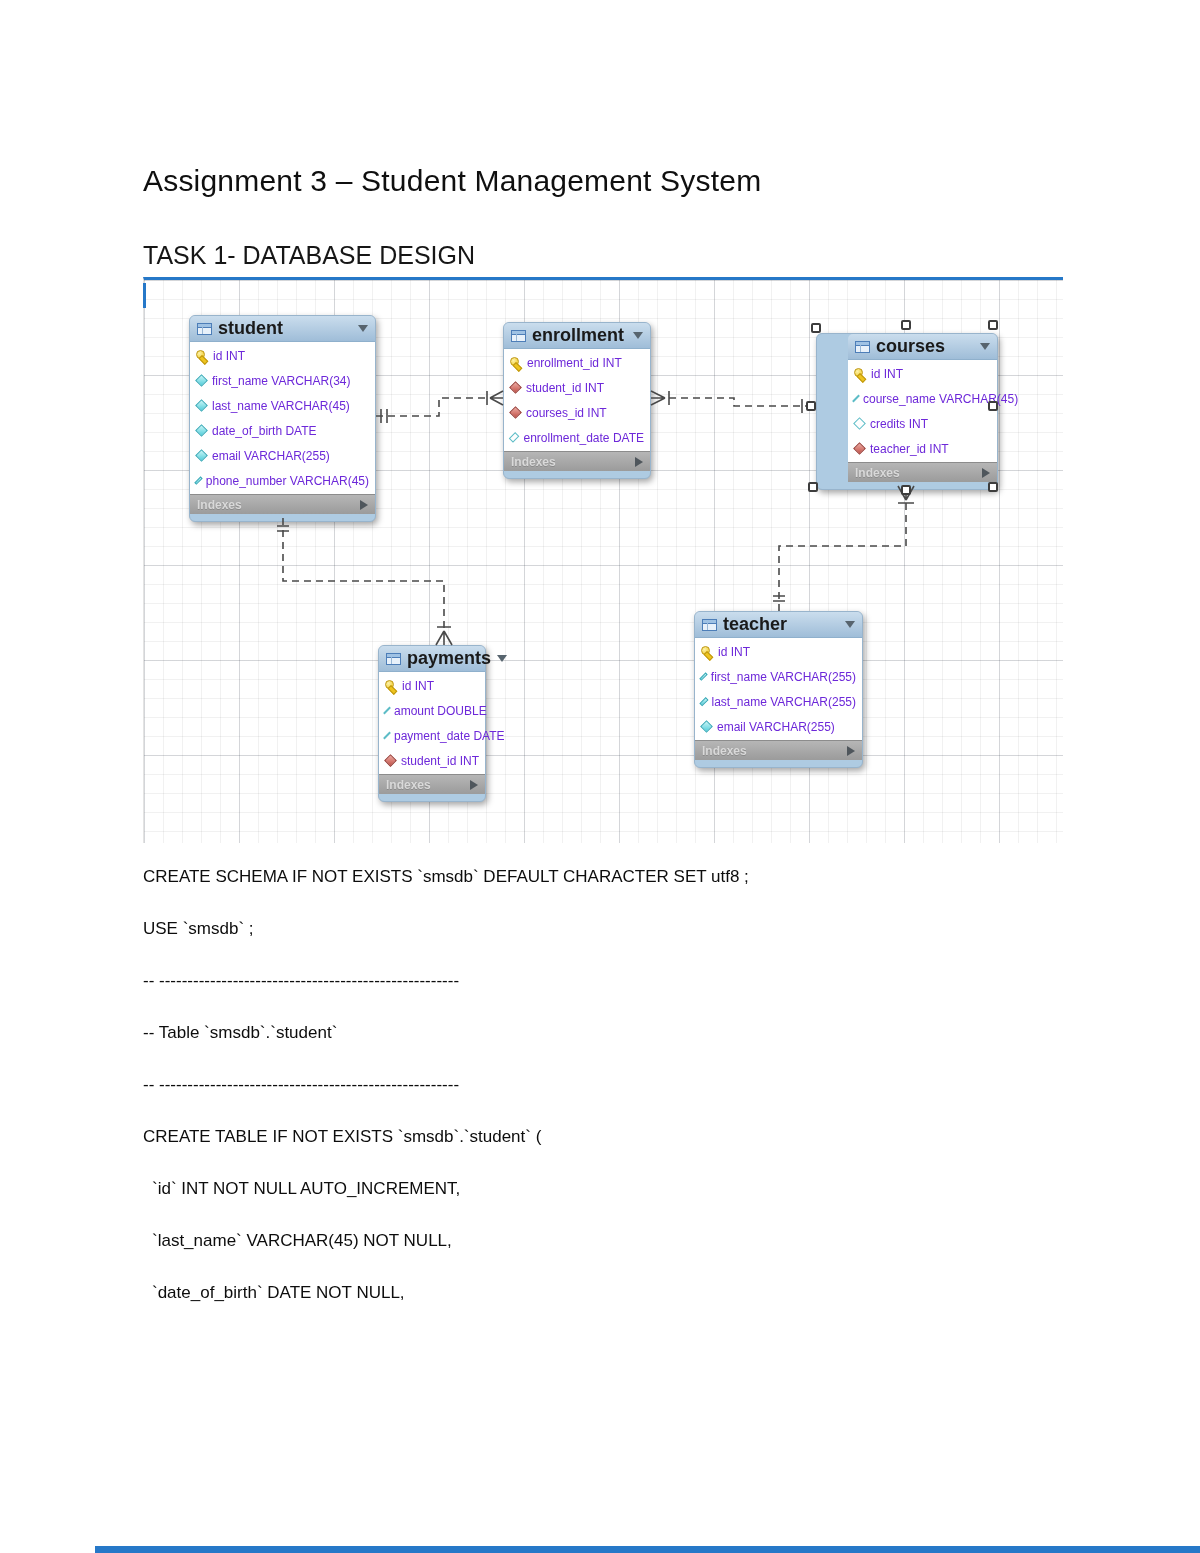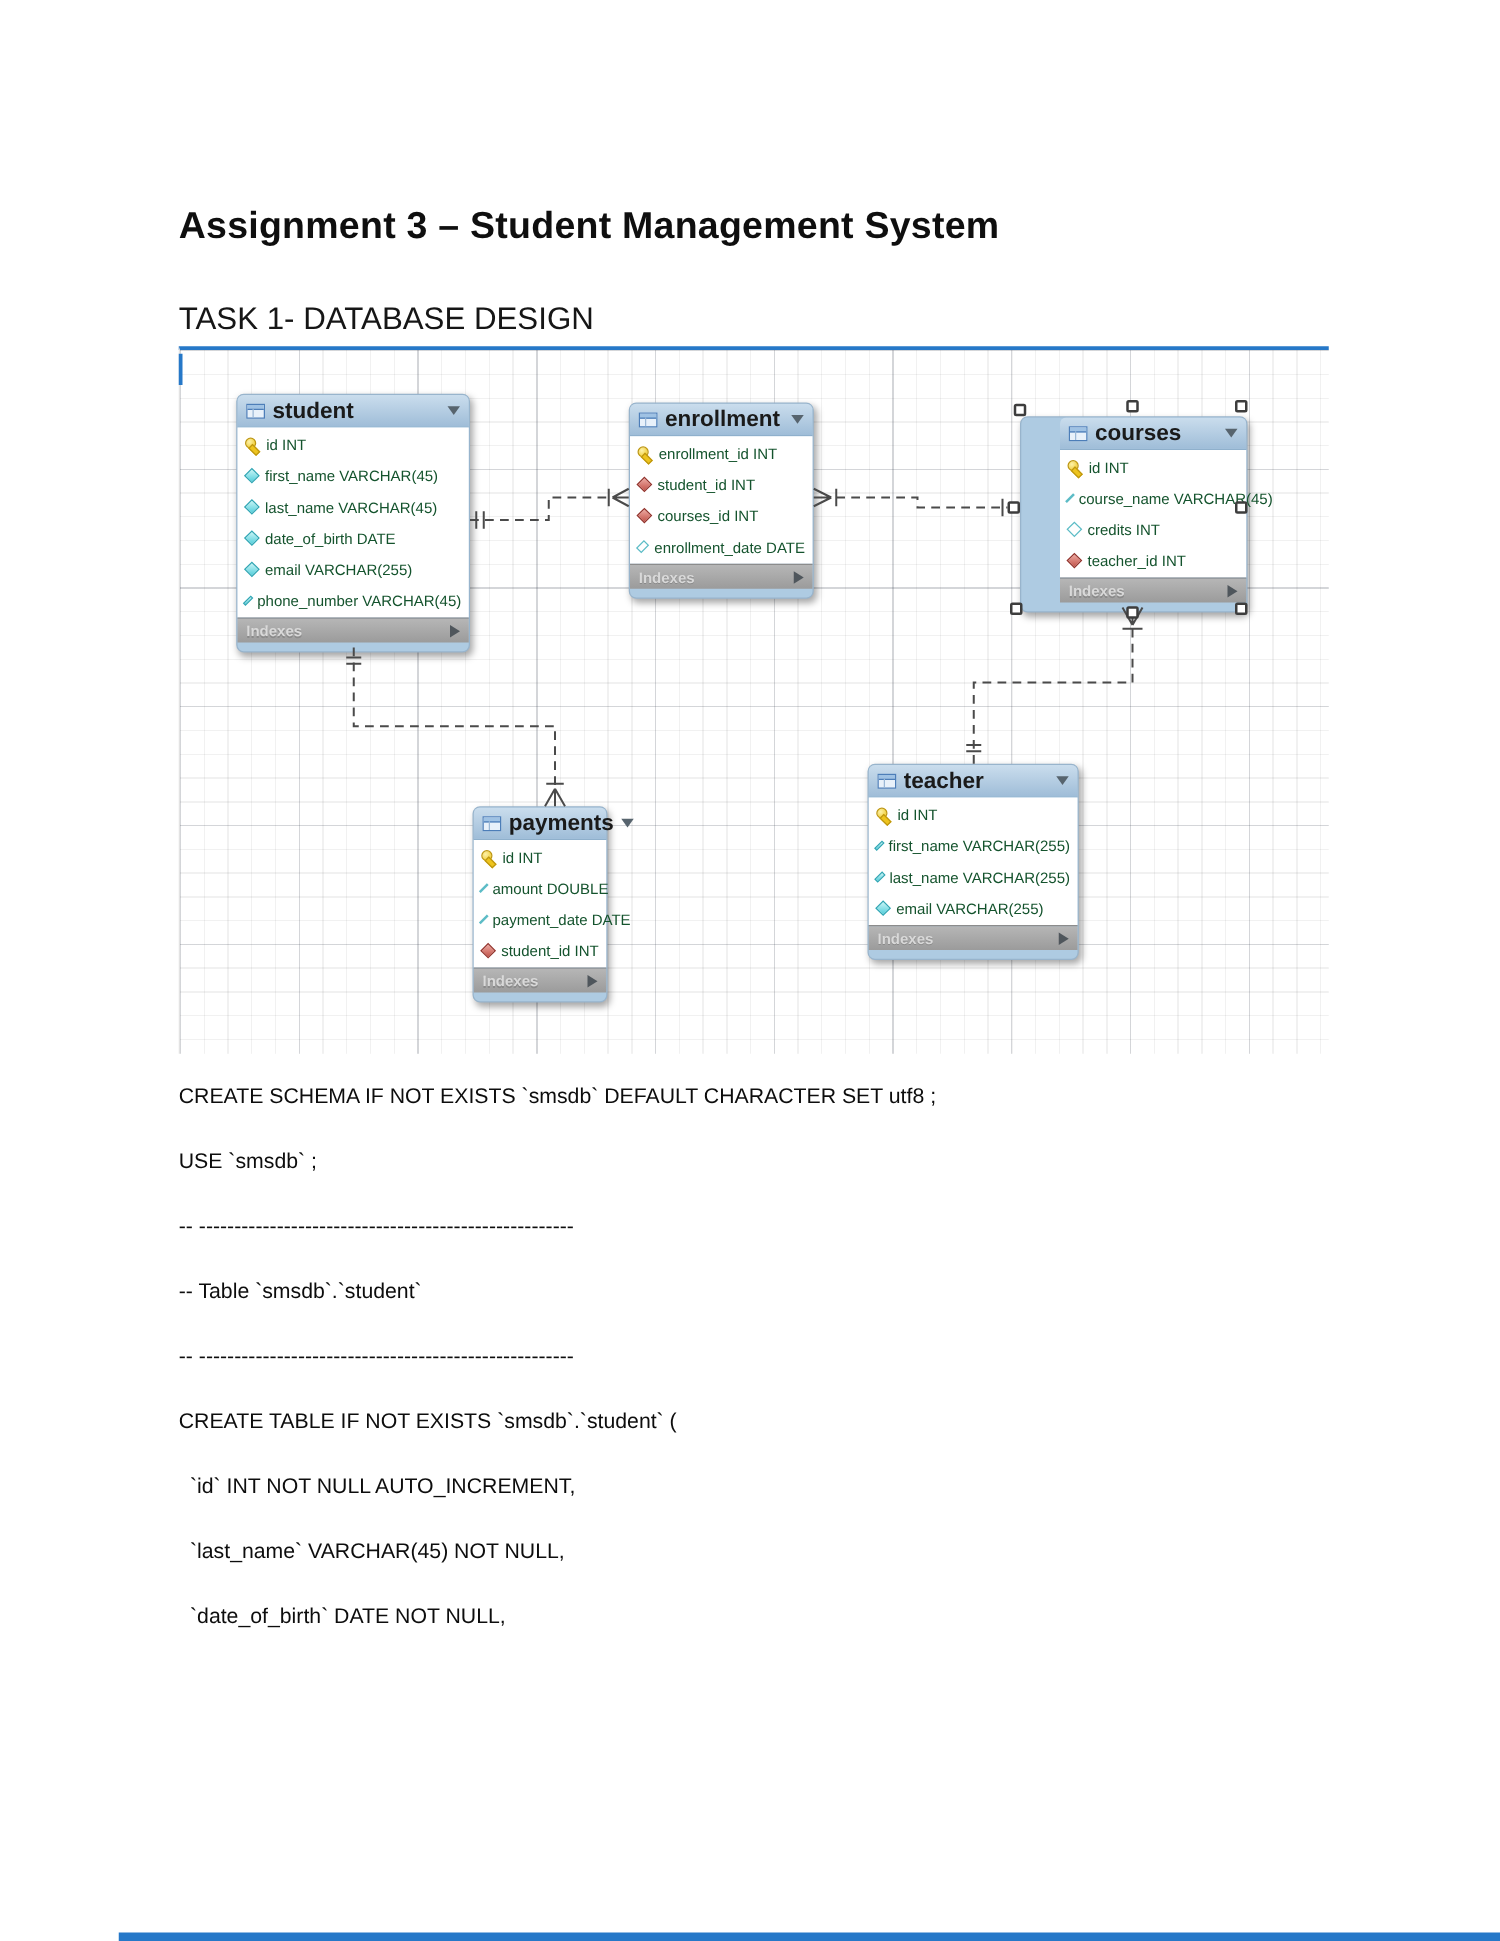--- a/index.html
+++ b/index.html
@@ -5,21 +5,21 @@
   * { box-sizing: border-box; }
   html,body { margin:0; padding:0; background:#ffffff; }
   body {
     width:1200px; height:1553px; position:relative; overflow:hidden;
     font-family:"Liberation Sans", sans-serif; color:#111;
   }
 
   
   .doc-title {
     position:absolute; left:143px; top:144px;
-    font-size:30px; font-weight:700; color:#0f0f0f; letter-spacing:0.2px;
+    font-size:30px; font-weight:400; color:#0f0f0f; letter-spacing:0.2px;
   }
   .doc-subtitle {
     position:absolute; left:143px; top:220px;
     font-size:25px; font-weight:400; color:#161616;
   }
   .sql-block {
     position:absolute; left:143px; top:866px; width:980px;
     font-size:17px; color:#0d0d0d;
   }
   .sql-block p { margin:0 0 31px 0; line-height:21px; white-space:pre; }
@@ -67,21 +67,21 @@
   .tbl-icn::after {
     content:''; position:absolute; left:4px; top:3px; bottom:0; width:1px; background:#7fa0c4;
     background:#9ab8d6;
   }
   .tri-down {
     width:0; height:0; border-left:5px solid transparent; border-right:5px solid transparent;
     border-top:7px solid #57646e; flex:none;
   }
   .tbody { background:#fff; padding:1px 0; }
   .field { height:25px; display:flex; align-items:center; gap:5px; padding:0 6px; white-space:nowrap; }
-  .ftext { font-size:12px; color:#14532d; }
+  .ftext { font-size:12px; color:#6d28d9; }
   .icn { width:12px; height:12px; flex:none; position:relative; }
   .key::before {
     content:''; position:absolute; left:0; top:0; width:7px; height:7px; border-radius:50%;
     background:radial-gradient(circle at 35% 35%, #fdf2a8, #eec41e); border:1px solid #bd9611;
   }
   .key::after {
     content:''; position:absolute; left:6px; top:5px; width:7px; height:3px;
     background:#eec41e; border:1px solid #bd9611; transform:rotate(45deg); transform-origin:0 0;
   }
   .dia { width:9px; height:9px; margin:1px; transform:rotate(45deg); }
@@ -148,21 +148,21 @@
       <span class="tname">student</span>
       <span class="tri-down"></span>
     </div>
     <div class="tbody">
       <div class="field">
           <span class="icn key"></span>
           <span class="ftext">id INT</span>
         </div>
       <div class="field">
           <span class="dia d-filled"></span>
-          <span class="ftext">first_name VARCHAR(45)</span>
+          <span class="ftext">first_name VARCHAR(34)</span>
         </div>
       <div class="field">
           <span class="dia d-filled"></span>
           <span class="ftext">last_name VARCHAR(45)</span>
         </div>
       <div class="field">
           <span class="dia d-filled"></span>
           <span class="ftext">date_of_birth DATE</span>
         </div>
       <div class="field">

